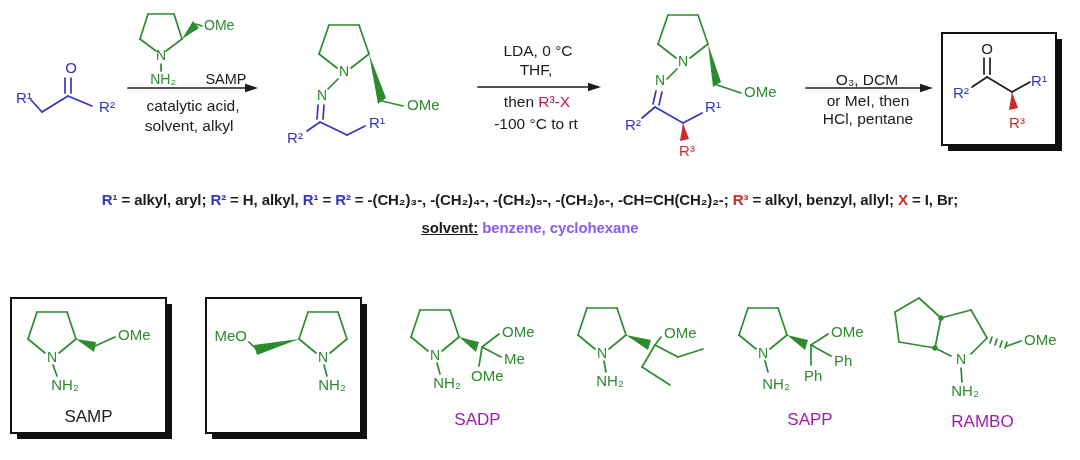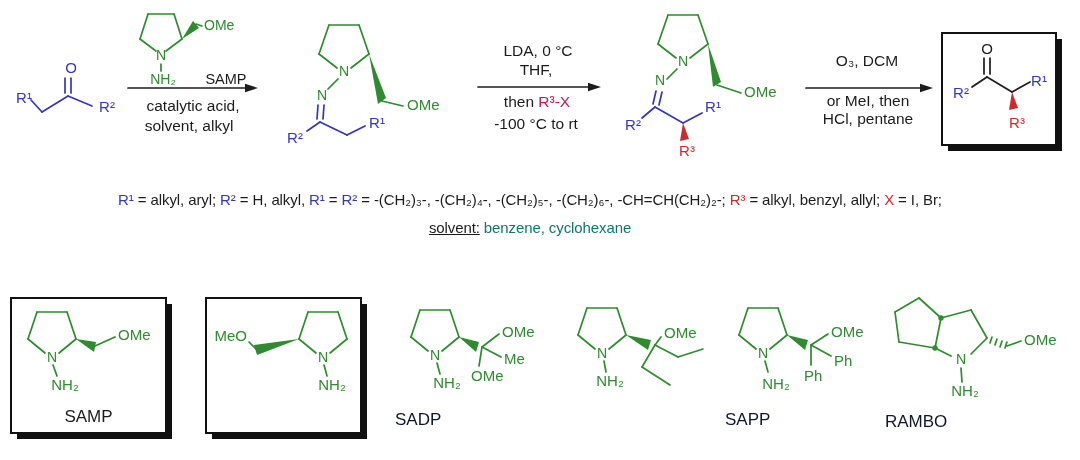--- a/index.html
+++ b/index.html
@@ -9,23 +9,23 @@
   svg{display:block;overflow:visible;}
   svg text{font-family:"Liberation Sans",sans-serif;font-size:15px;}
   .tg{fill:#2e8b2e}.tb{fill:#3535bd}.tr{fill:#cc2b2b}.tk{fill:#1c1c1c}
   .sg{stroke:#2e8b2e;fill:none;stroke-width:1.7;stroke-linecap:round}
   .sb{stroke:#3535bd;fill:none;stroke-width:1.7;stroke-linecap:round}
   .sk{stroke:#1c1c1c;fill:none;stroke-width:1.7;stroke-linecap:round}
   .wg{fill:#2e8b2e;stroke:none}
   .wr{fill:#cc2b2b;stroke:none}.wk{fill:#1c1c1c;stroke:none}
   .cond{position:absolute;transform:translateX(-50%);font-size:15.5px;white-space:nowrap;color:#1c1c1c;}
   .defline{position:absolute;left:0;width:1060px;text-align:center;font-size:15px;
-           letter-spacing:-0.1px;white-space:nowrap;color:#1c1c1c;}
+           letter-spacing:-0.1px;white-space:nowrap;color:#1c1c1c;font-weight:bold;}
   .box{position:absolute;background:#fff;border:2px solid #111;box-shadow:6px 6px 0 -1px #111;}
-  .caption{position:absolute;font-size:17px;color:#0f172a;white-space:nowrap;}
+  .caption{position:absolute;text-align:center;font-size:17px;color:#a21caf;white-space:nowrap;}
   .boxcaption{position:absolute;left:0;width:100%;text-align:center;font-size:17px;color:#1c1c1c;}
 </style>
 </head>
 <body>
 
 <div class="canvas">
 
   <svg class="abs" style="left:0;top:0" width="1080" height="460">
     <g>
       <line class="sk" x1="128" y1="88" x2="247" y2="88"></line>
@@ -120,21 +120,21 @@
       <polygon class="wr" points="63,115 60,133 69,131"></polygon>
     </g>
     <text class="tg" x="63" y="58" text-anchor="middle" style="font-size:14px">N</text>
     <text class="tg" x="40" y="77" text-anchor="middle" style="font-size:14px">N</text>
     <text class="tg" x="124" y="89">OMe</text>
     <text class="tb" x="13" y="122" text-anchor="middle">R²</text>
     <text class="tb" x="93" y="104" text-anchor="middle">R¹</text>
     <text class="tr" x="67" y="148" text-anchor="middle">R³</text>
   </svg>
 
-  <div class="cond" style="left:867px;top:52px">O₃, DCM</div>
+  <div class="cond" style="left:867px;top:71px">O₃, DCM</div>
   <div class="cond" style="left:868px;top:92px">or MeI, then</div>
   <div class="cond" style="left:868px;top:110px">HCl, pentane</div>
 
   <div class="box" style="left:941px;top:32px;width:112px;height:110px">
     <svg width="112" height="110">
       <g>
         <line class="sk" x1="41" y1="24" x2="41" y2="40"></line>
         <line class="sk" x1="47" y1="24" x2="47" y2="40"></line>
         <line class="sk" x1="44" y1="43" x2="29" y2="53"></line>
         <line class="sk" x1="44" y1="43" x2="69" y2="58"></line>
@@ -142,21 +142,21 @@
         <polygon class="wr" points="69,58 66,76 75,74"></polygon>
       </g>
       <text class="tk" x="44" y="20" text-anchor="middle">O</text>
       <text class="tb" x="18" y="64" text-anchor="middle">R²</text>
       <text class="tb" x="96" y="52" text-anchor="middle">R¹</text>
       <text class="tr" x="74" y="94" text-anchor="middle">R³</text>
     </svg>
   </div>
 
   <div class="defline" style="top:191px"><span style="color: rgb(53, 53, 189);">R¹</span><span style="color: rgb(28, 28, 28);"> = alkyl, aryl; </span><span style="color: rgb(53, 53, 189);">R²</span><span style="color: rgb(28, 28, 28);"> = H, alkyl, </span><span style="color: rgb(53, 53, 189);">R¹</span><span style="color: rgb(28, 28, 28);"> = </span><span style="color: rgb(53, 53, 189);">R²</span><span style="color: rgb(28, 28, 28);"> = -(CH₂)₃-, -(CH₂)₄-, -(CH₂)₅-, -(CH₂)₆-, -CH=CH(CH₂)₂-; </span><span style="color: rgb(204, 43, 43);">R³</span><span style="color: rgb(28, 28, 28);"> = alkyl, benzyl, allyl; </span><span style="color: rgb(204, 43, 43);">X</span><span style="color: rgb(28, 28, 28);"> = I, Br;</span></div>
-  <div class="defline" style="top:219px"><span style="color: rgb(28, 28, 28); text-decoration: underline;">solvent:</span><span style="color: #0f766e;"> benzene, cyclohexane</span></div>
+  <div class="defline" style="top:219px"><span style="color: rgb(28, 28, 28); text-decoration: underline;">solvent:</span><span style="color: #8b5cf6;"> benzene, cyclohexane</span></div>
 
   <div class="box" style="left:10px;top:297px;width:153px;height:133px">
     <svg width="153" height="108">
       <g>
         <line class="sg" x1="16" y1="40" x2="25" y2="13"></line>
         <line class="sg" x1="25" y1="13" x2="55" y2="13"></line>
         <line class="sg" x1="55" y1="13" x2="64" y2="40"></line>
         <line class="sg" x1="16" y1="40" x2="33" y2="54"></line>
         <line class="sg" x1="64" y1="40" x2="47" y2="54"></line>
         <line class="sg" x1="41" y1="66" x2="45" y2="77"></line>

